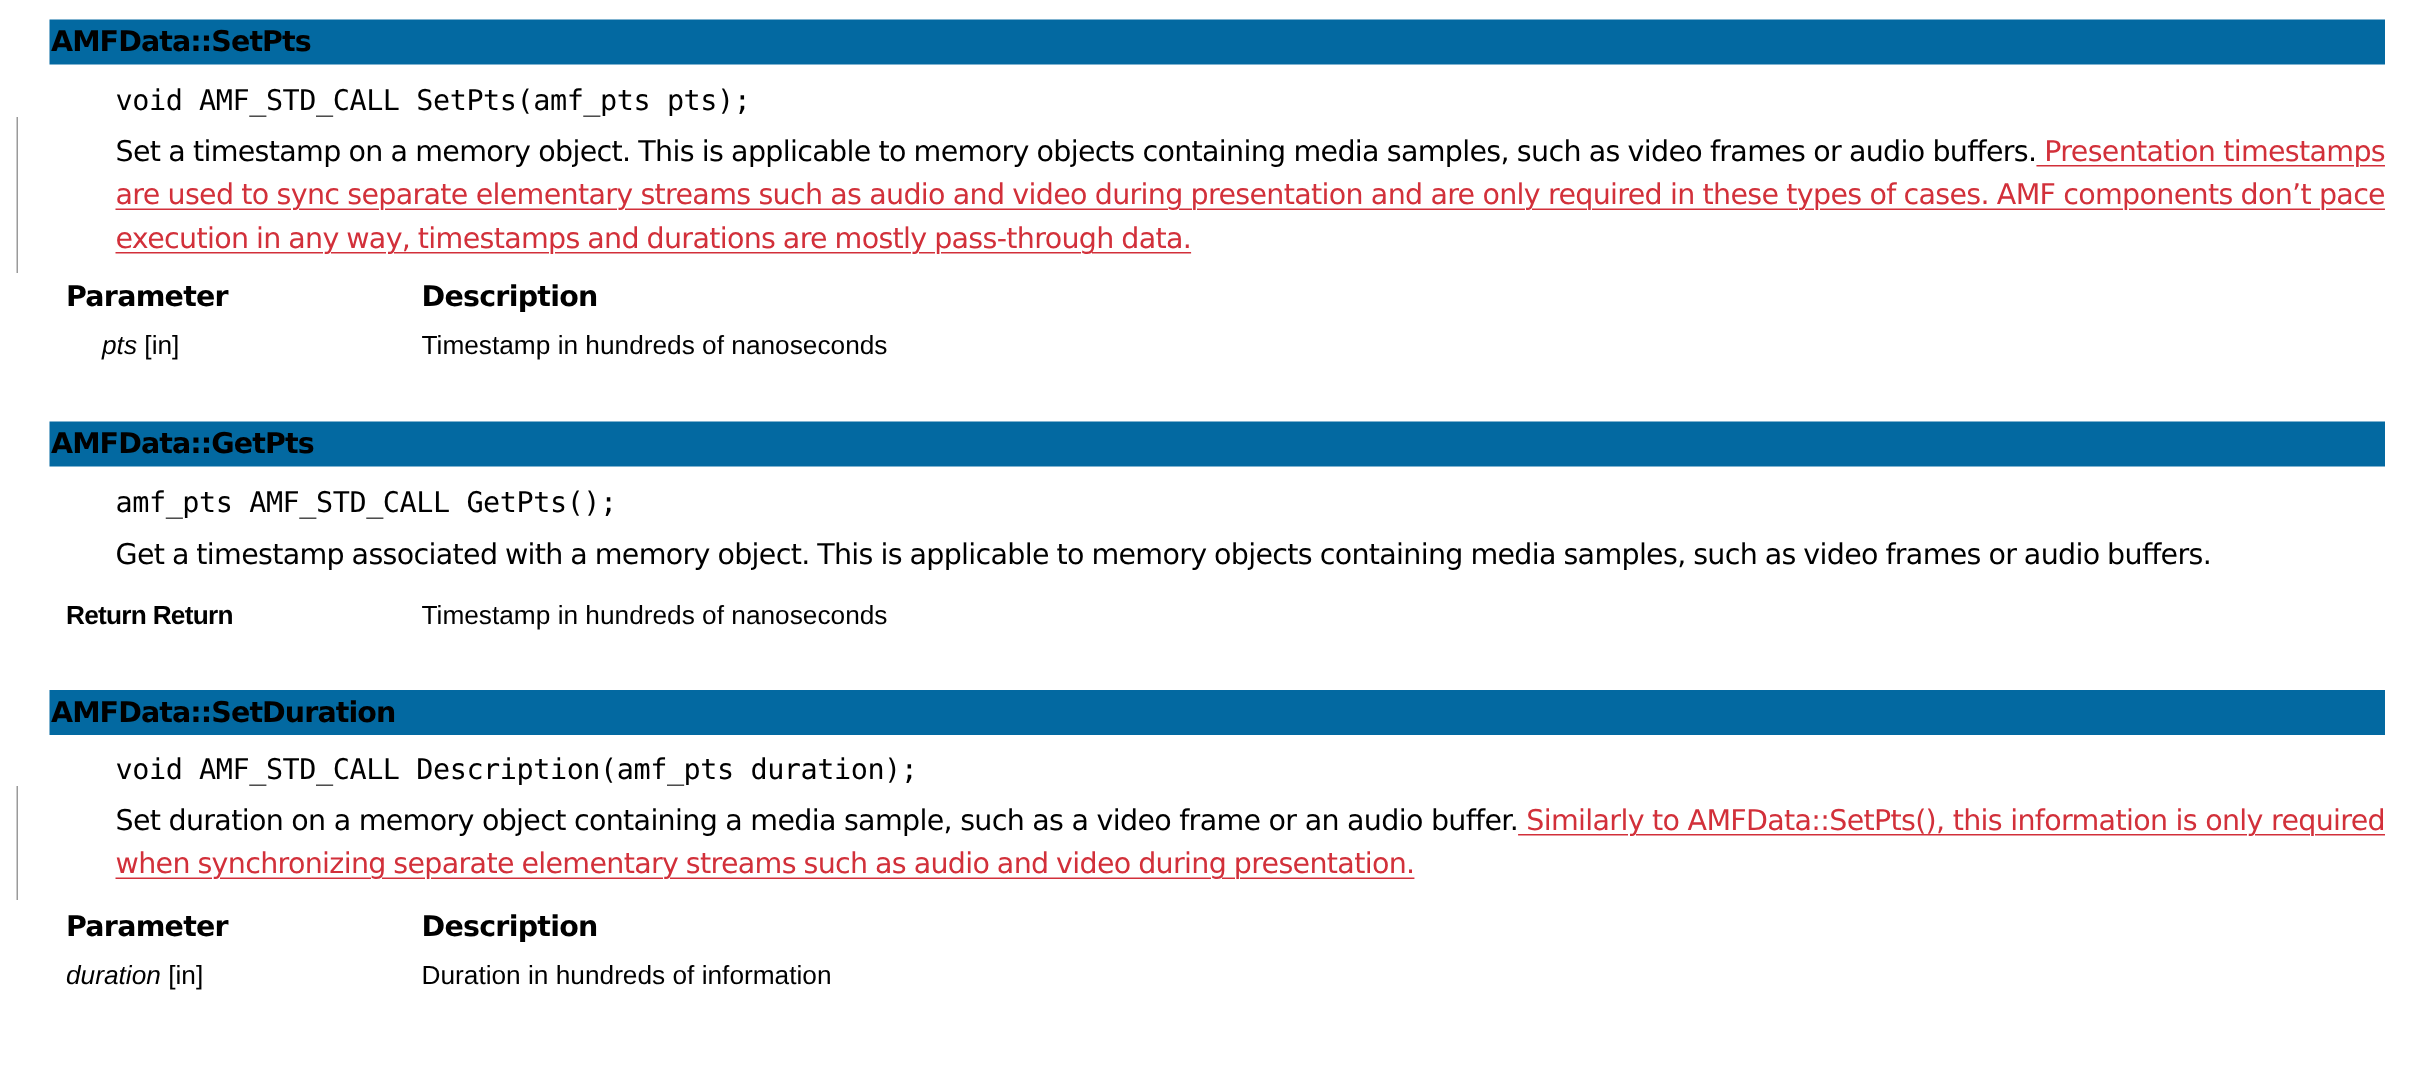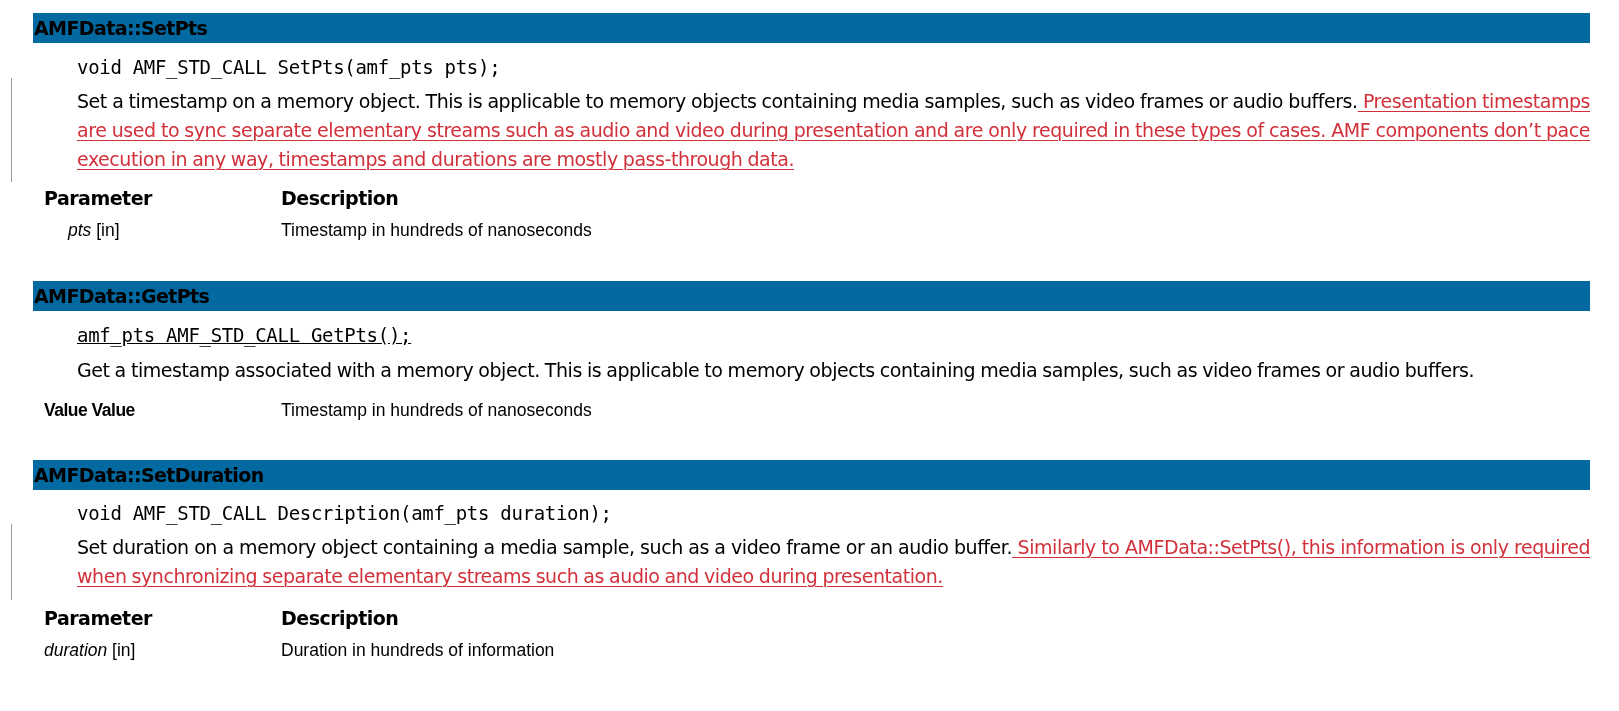--- a/index.html
+++ b/index.html
@@ -25,23 +25,23 @@
 <div class="bar" style="top:78px;height:104px;"></div>
 <div class="para" style="top:87px;"><span>Set a timestamp on a memory object. This is applicable to memory objects containing media samples, such as video frames or audio buffers.</span><span class="rev"> Presentation timestamps are used to sync separate elementary streams such as audio and video during presentation and are only required in these types of cases. AMF components don’t pace execution in any way, timestamps and durations are mostly pass-through data.</span></div>
 <div class="th" style="left:44px;top:187px;">Parameter</div>
 <div class="th" style="left:281px;top:187px;">Description</div>
 <div class="td" style="left:44px;top:220px;margin-left:24px;"><i>pts</i><span> [in]</span></div>
 <div class="td" style="left:281px;top:220px;">Timestamp in hundreds of nanoseconds</div>
 
 <div class="hdr" style="top:281px;">
   <span>AMFData::GetPts</span>
 </div>
-<div class="code" style="top:324px;text-decoration:underline;">amf_pts AMF_STD_CALL GetPts();</div>
+<div class="code" style="top:324px;">amf_pts AMF_STD_CALL GetPts();</div>
 <div class="para" style="top:356px;"><span>Get a timestamp associated with a memory object. This is applicable to memory objects containing media samples, such as video frames or audio buffers.</span></div>
-<div class="rv" style="left:44px;top:400px;">Value Value</div>
+<div class="rv" style="left:44px;top:400px;">Return Return</div>
 <div class="td" style="left:281px;top:400px;">Timestamp in hundreds of nanoseconds</div>
 
 <div class="hdr" style="top:460px;text-align:center;">
   <span>AMFData::SetDuration</span>
 </div>
 <div class="code" style="top:502px;">void AMF_STD_CALL Description(amf_pts duration);</div>
 <div class="bar" style="top:524px;height:76px;"></div>
 <div class="para" style="top:533px;"><span>Set duration on a memory object containing a media sample, such as a video frame or an audio buffer.</span><span class="rev"> Similarly to AMFData::SetPts(), this information is only required when synchronizing separate elementary streams such as audio and video during presentation.</span></div>
 <div class="th" style="left:44px;top:607px;">Parameter</div>
 <div class="th" style="left:281px;top:607px;">Description</div>

